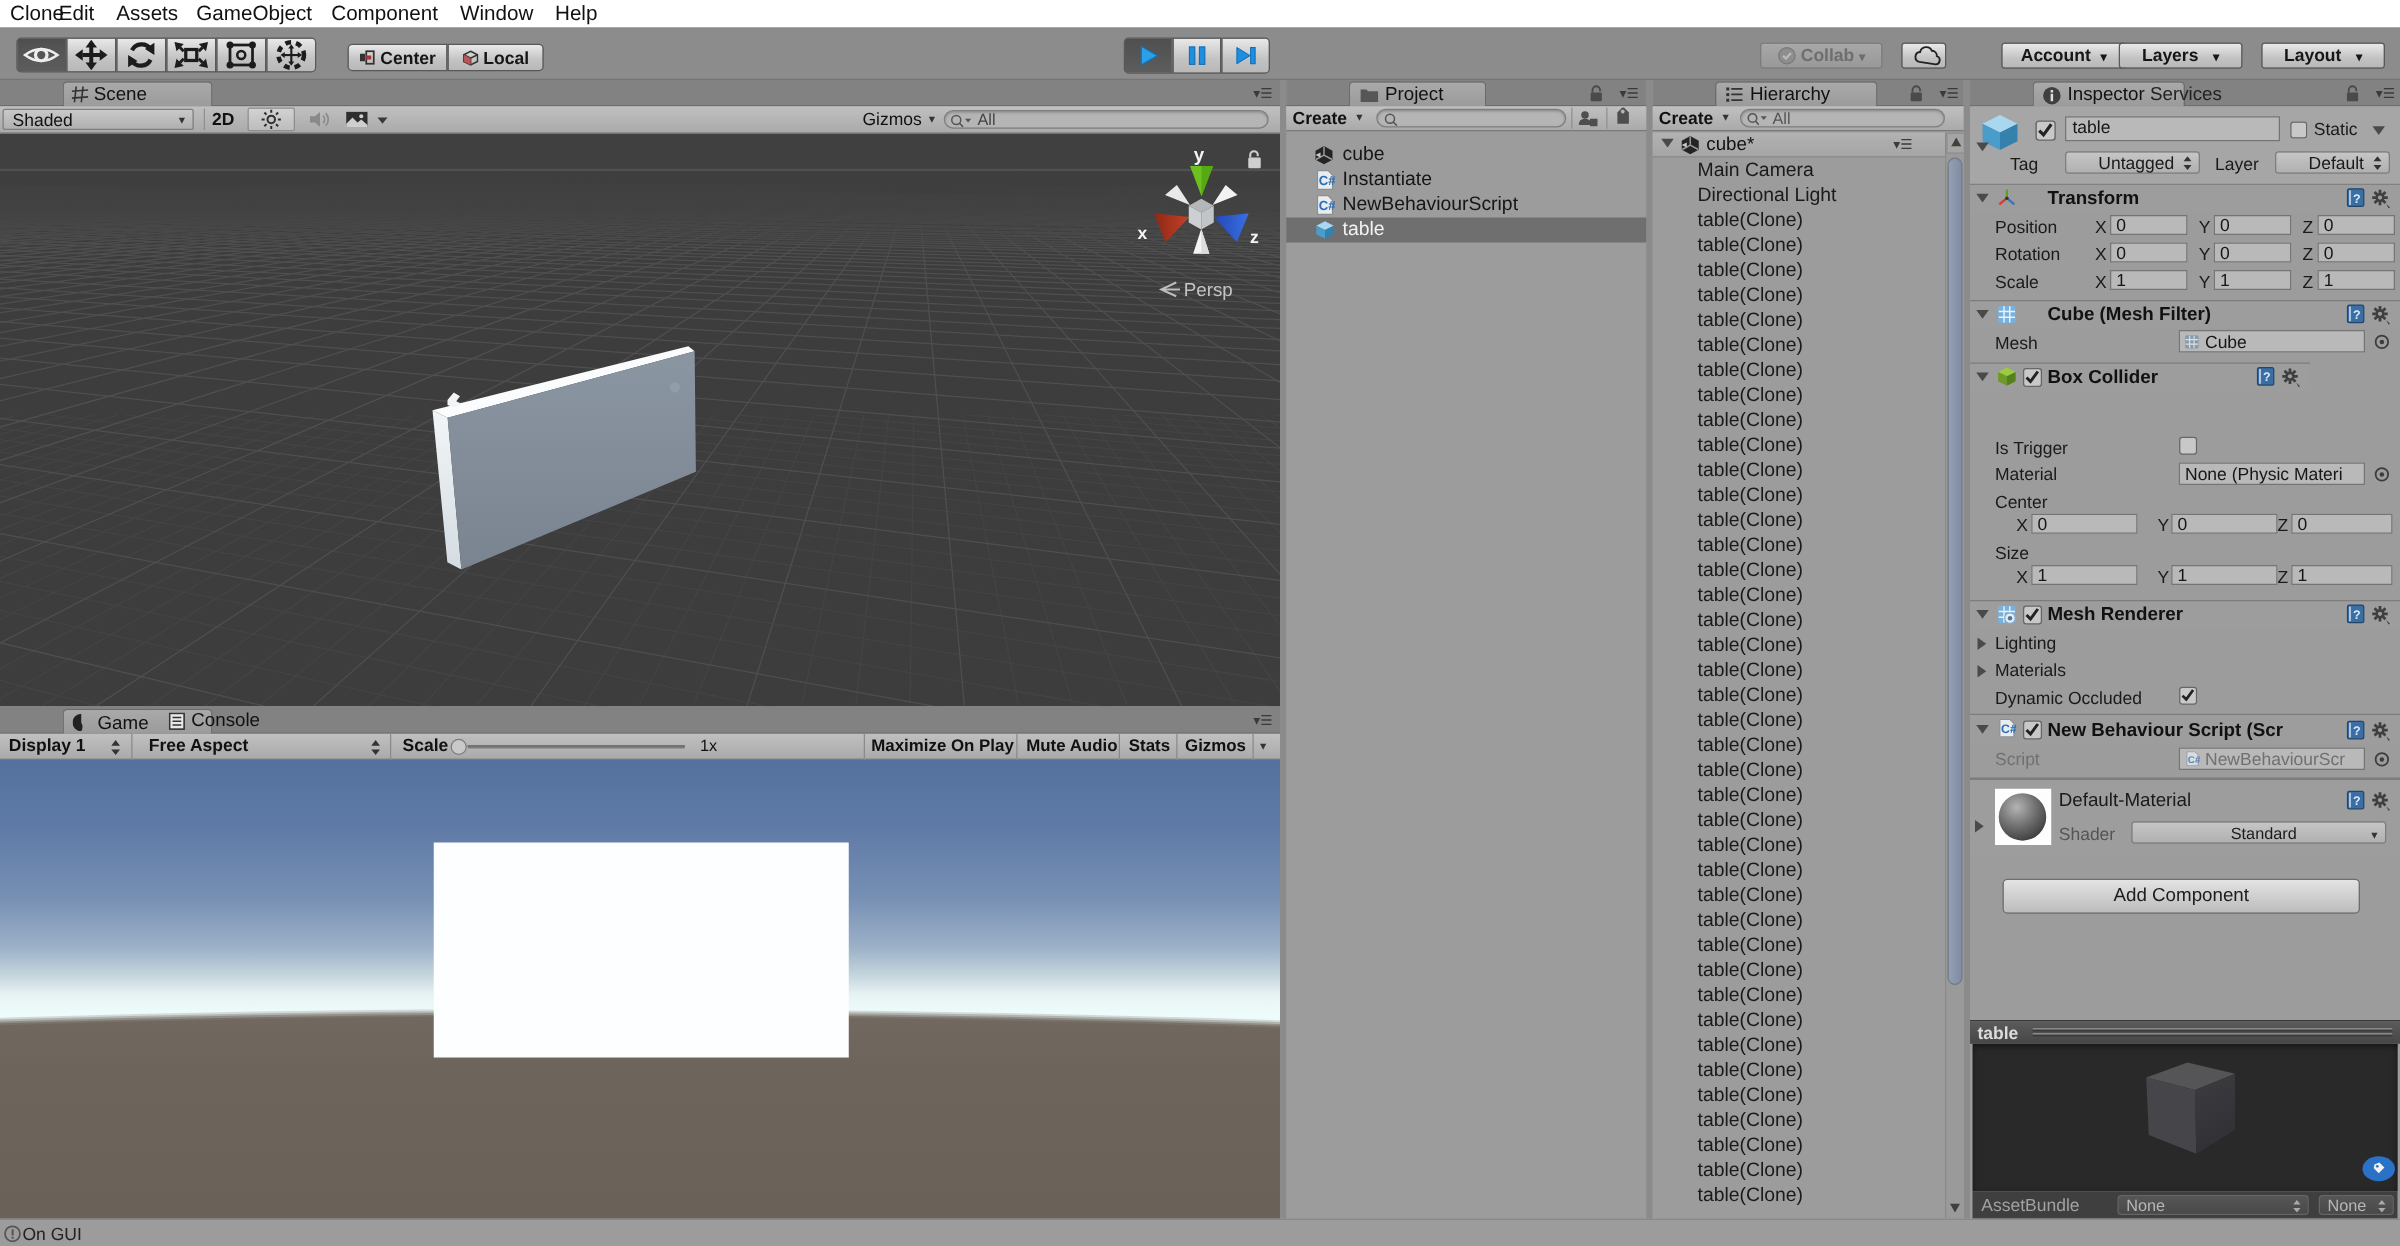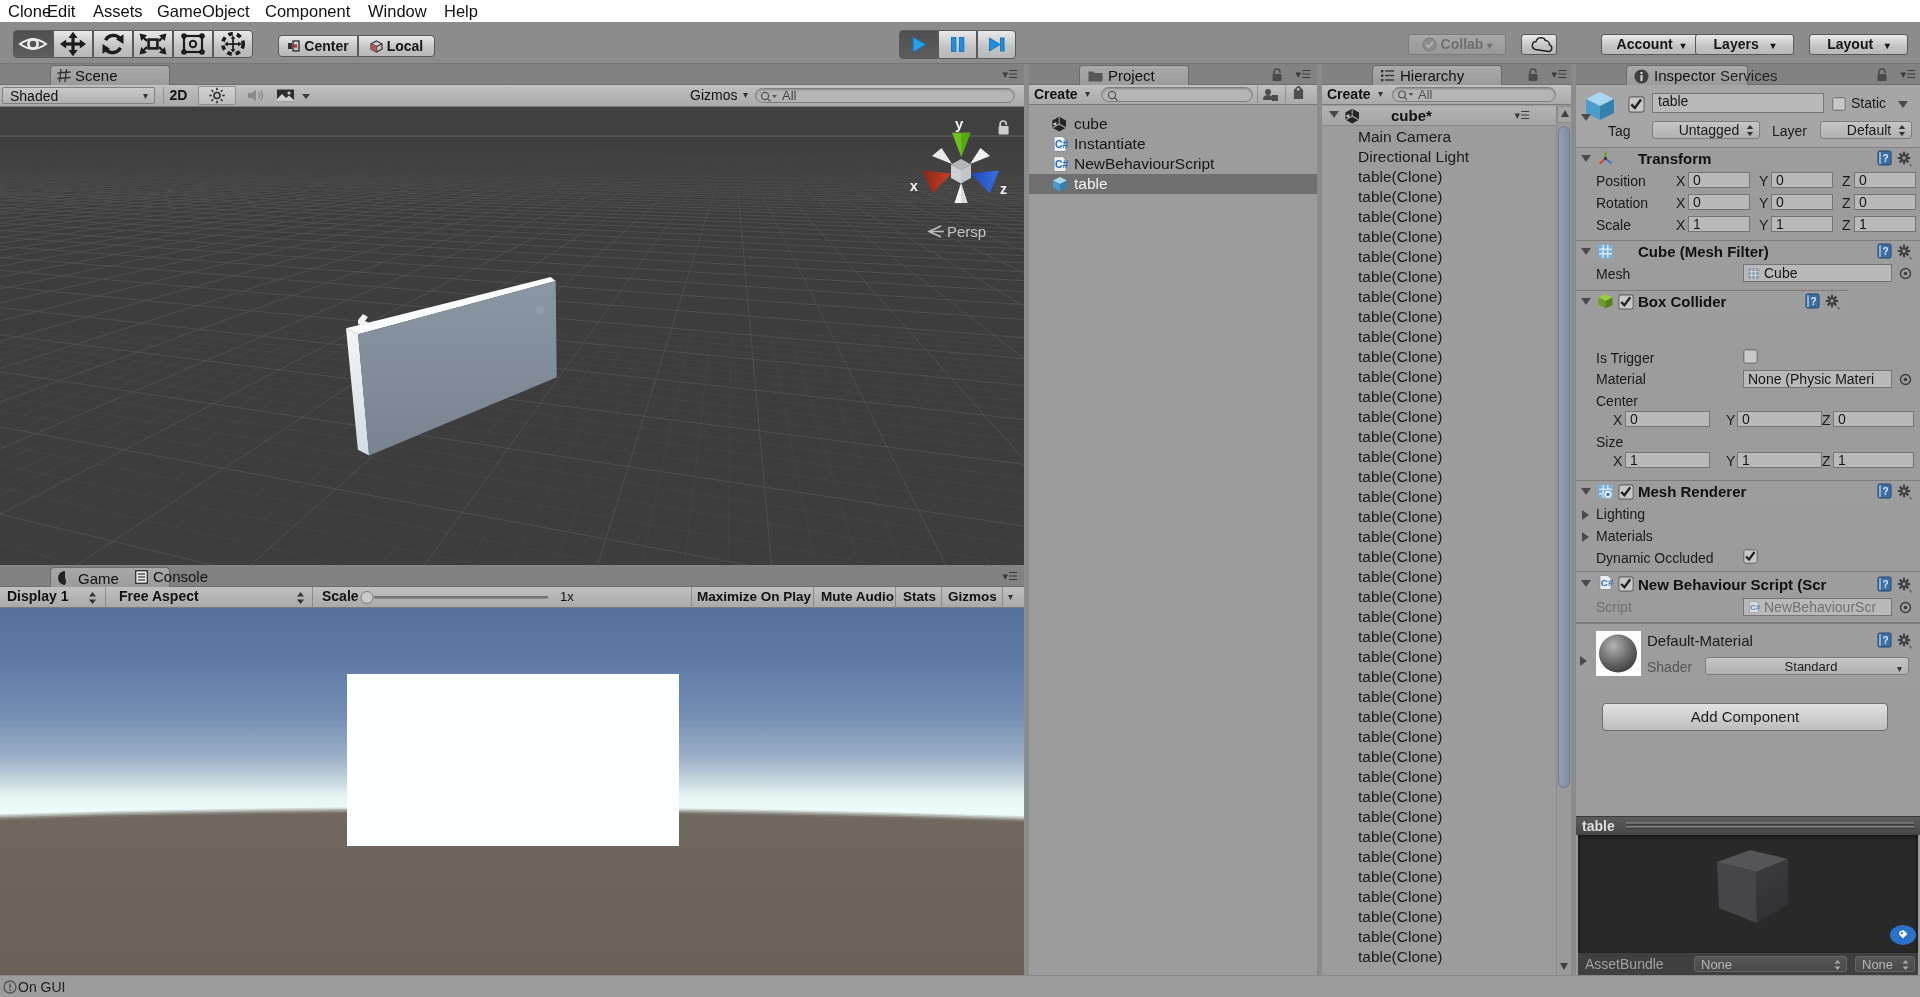--- a/index.html
+++ b/index.html
@@ -771,21 +771,21 @@
       <span style="position:absolute;left:25px;top:-1px;color:#555;font-size:13px;">All</span>
     </div>
   </div>
   <div class="abs" style="left:0;top:42px;width:234px;height:20px;background:linear-gradient(#b2b2b2,#a5a5a5);border-bottom:1px solid #898989;">
     <span class="abs" style="left:7px;top:5px;width:0;height:0;border-left:5px solid transparent;border-right:5px solid transparent;border-top:7px solid #4a4a4a;"></span>
     <svg width="17" height="16" viewBox="0 0 17 16" style="position:absolute;left:22px;top:2px">
         <polygon points="8.2,0.8 15,4.6 15,11.8 8.2,15.4 1.4,11.8 1.4,4.6" fill="#242424"></polygon>
         <path d="M8.2 1.2 L8.2 8.1 M8.2 8.1 L1.8 11.6 M8.2 8.1 L14.6 11.6" stroke="#9a9a9a" stroke-width="1.2" fill="none"></path>
         <polygon points="1.4,7.9 5.4,5.9 5.4,9.9" fill="#cacaca"></polygon>
       </svg>
-    <span class="abs" style="left:43px;top:1px;font-size:15px;font-weight:bold;color:#111;margin-left:26px;">cube*</span>
+    <span class="abs" style="left:43px;top:1px;font-size:15px;font-weight:normal;color:#111;">cube*</span>
     <span class="abs menuglyph" style="right:26px;top:3px;">▾☰</span>
   </div>
   <div class="abs" style="left:0;top:42px;width:234px;height:869px;font-size:15.5px;color:#1a1a1a;">
     <div class="abs" style="left:36px;top:22px;">Main Camera</div>
       <div class="abs" style="left:36px;top:42px;">Directional Light</div>
       <div class="abs" style="left:36px;top:62px;">table(Clone)</div>
       <div class="abs" style="left:36px;top:82px;">table(Clone)</div>
       <div class="abs" style="left:36px;top:102px;">table(Clone)</div>
       <div class="abs" style="left:36px;top:122px;">table(Clone)</div>
       <div class="abs" style="left:36px;top:142px;">table(Clone)</div>

